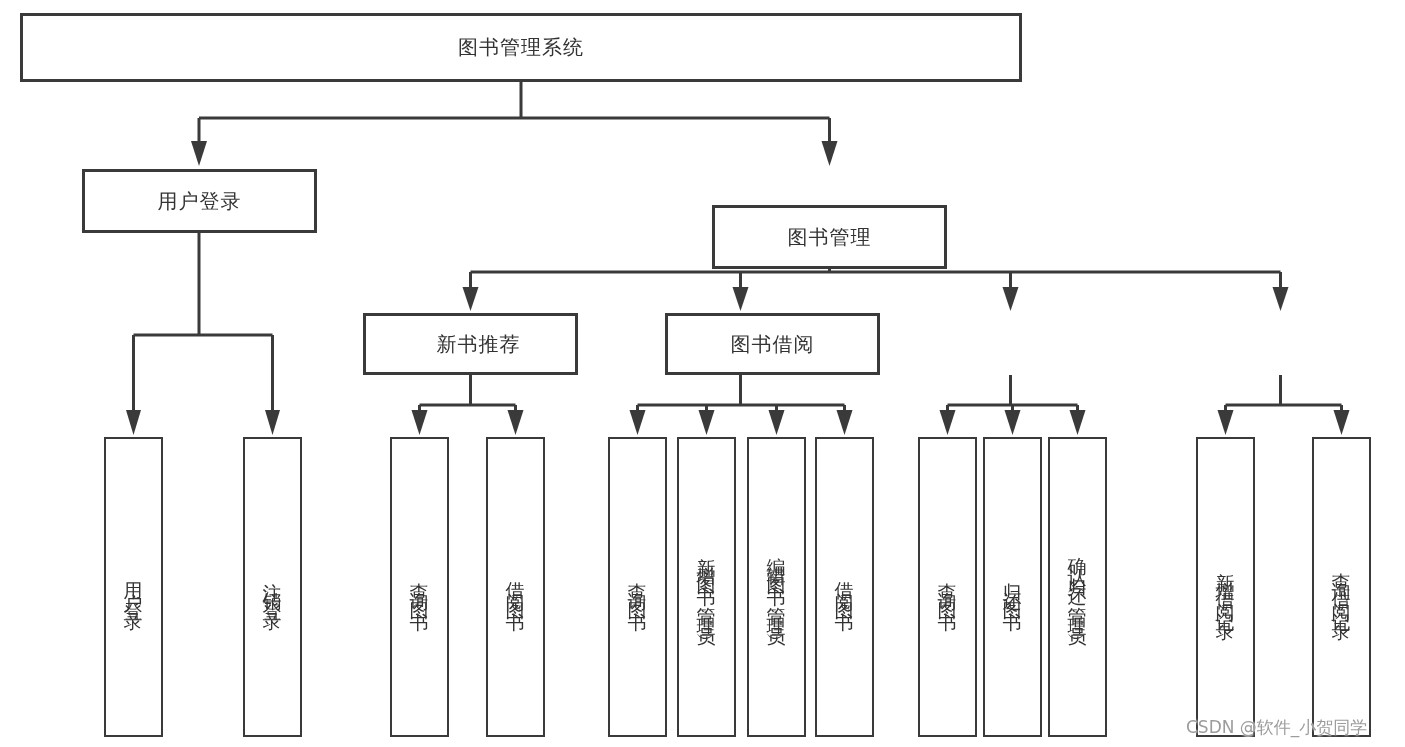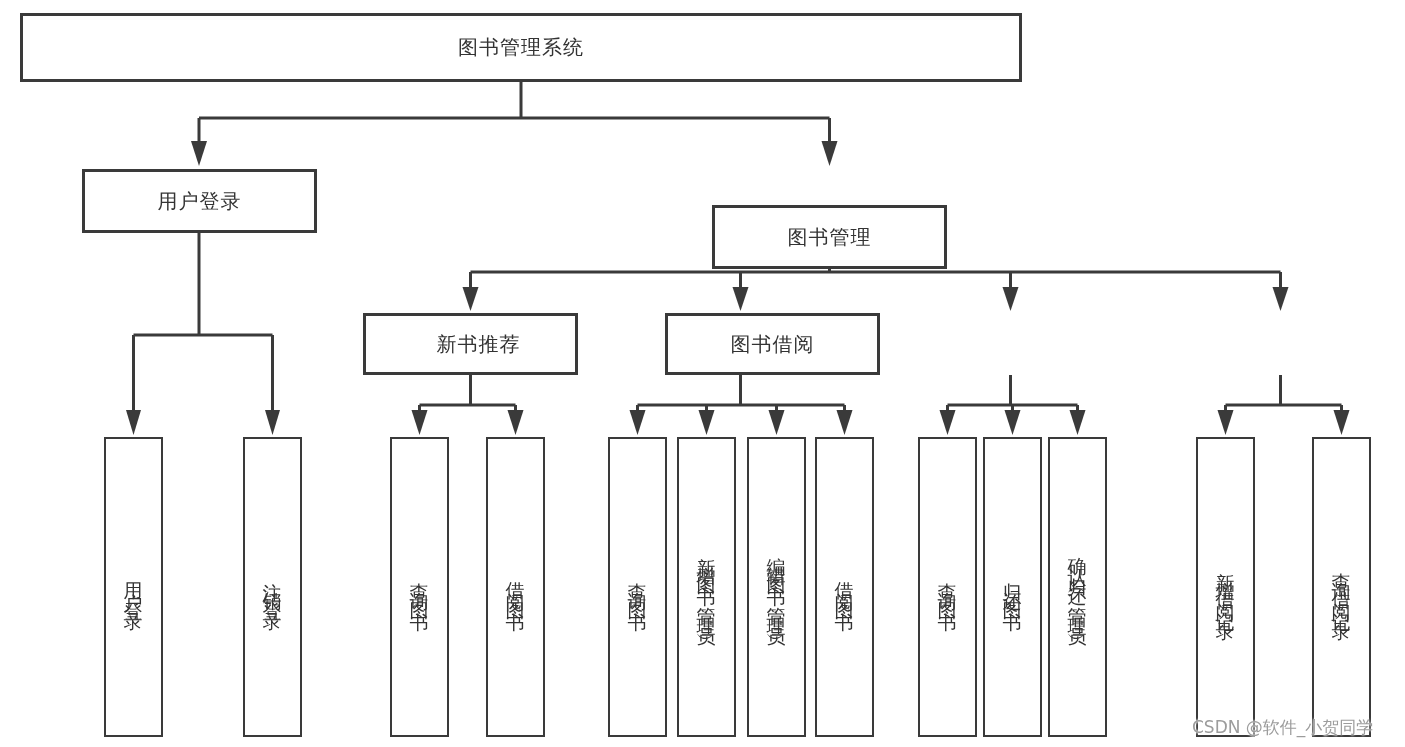--- a/index.html
+++ b/index.html
@@ -75,21 +75,20 @@
 
   .watermark {
     position: absolute;
     left: 1186px;
     top: 716px;
     font-size: 17px;
     color: var(--watermark);
     text-shadow: 0 0 3px #ffffff, 0 0 2px #ffffff;
     white-space: nowrap;
     z-index: 5;
-    margin-left: 6px;
   }
 </style>
 </head>
 <body>
 
 <div class="stage">
 
   <svg class="connectors" viewBox="0 0 1405 747" xmlns="http://www.w3.org/2000/svg">
 
     <path d="M521,68 L521,118 M199,118 L829.5,118 M199,118 L199,145 M829.5,118 L829.5,145"></path>

